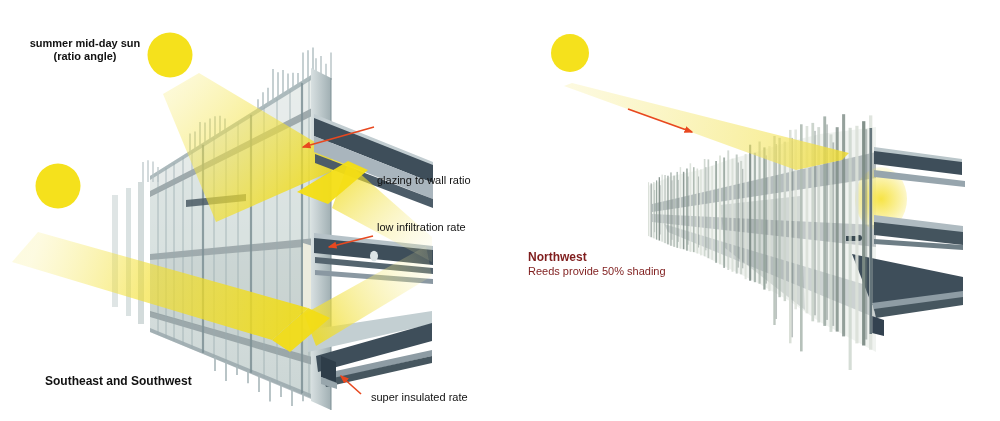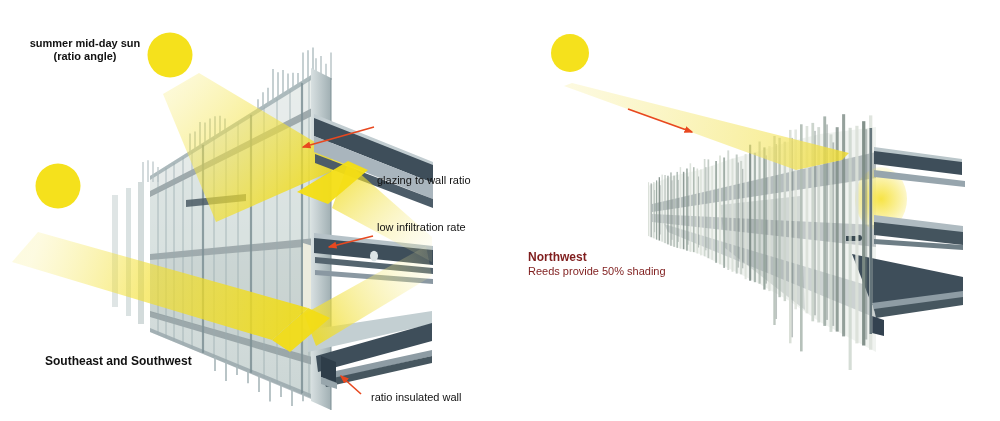--- a/index.html
+++ b/index.html
@@ -1,21 +1,21 @@
 <!DOCTYPE html>
 <html><head>
 <meta charset="utf-8">
 <style>
   html,body{margin:0;padding:0;background:#ffffff;}
   .stage{position:relative;width:1000px;height:421px;background:#ffffff;overflow:hidden;
          font-family:"Liberation Sans",sans-serif;}
   .stage svg{position:absolute;left:0;top:0;}
   .lbl{position:absolute;font-size:11px;line-height:13px;color:#111;white-space:nowrap;}
   .lbl.center{text-align:center;white-space:normal;}
-  .lbl.bold{font-weight:bold;font-size:12px;}
+  .lbl.bold{font-weight:bold;font-size:12px;margin-top:20px;}
   .nw-block{position:absolute;left:528px;top:250px;line-height:14px;color:#7f1d1d;}
   .nw-block .t{font-weight:bold;font-size:12px;}
   .nw-block .s{font-size:11px;}
 </style>
 </head>
 <body>
 
 <div class="stage">
 
 <svg width="1000" height="421" viewBox="0 0 1000 421">
@@ -302,21 +302,21 @@
 <div class="lbl center" style="left:22px;top:37px;width:126px;font-weight:bold;">
   <div>summer mid-day sun</div>
   <div>(ratio angle)</div>
 </div>
 
 
 <div class="lbl" style="left:377px;top:128px;margin-top:46px;">glazing to wall ratio</div>
 
 <div class="lbl" style="left:377px;top:221px;">low infiltration rate</div>
 
-<div class="lbl" style="left:371px;top:391px;">ratio insulated wall</div>
+<div class="lbl" style="left:371px;top:391px;">super insulated rate</div>
 
 <div class="lbl bold" style="left:45px;top:355px;">Southeast and Southwest</div>
 
 <div class="nw-block">
   <div class="t">Northwest</div>
   <div class="s">Reeds provide 50% shading</div>
 </div>
 
 </div>
 

